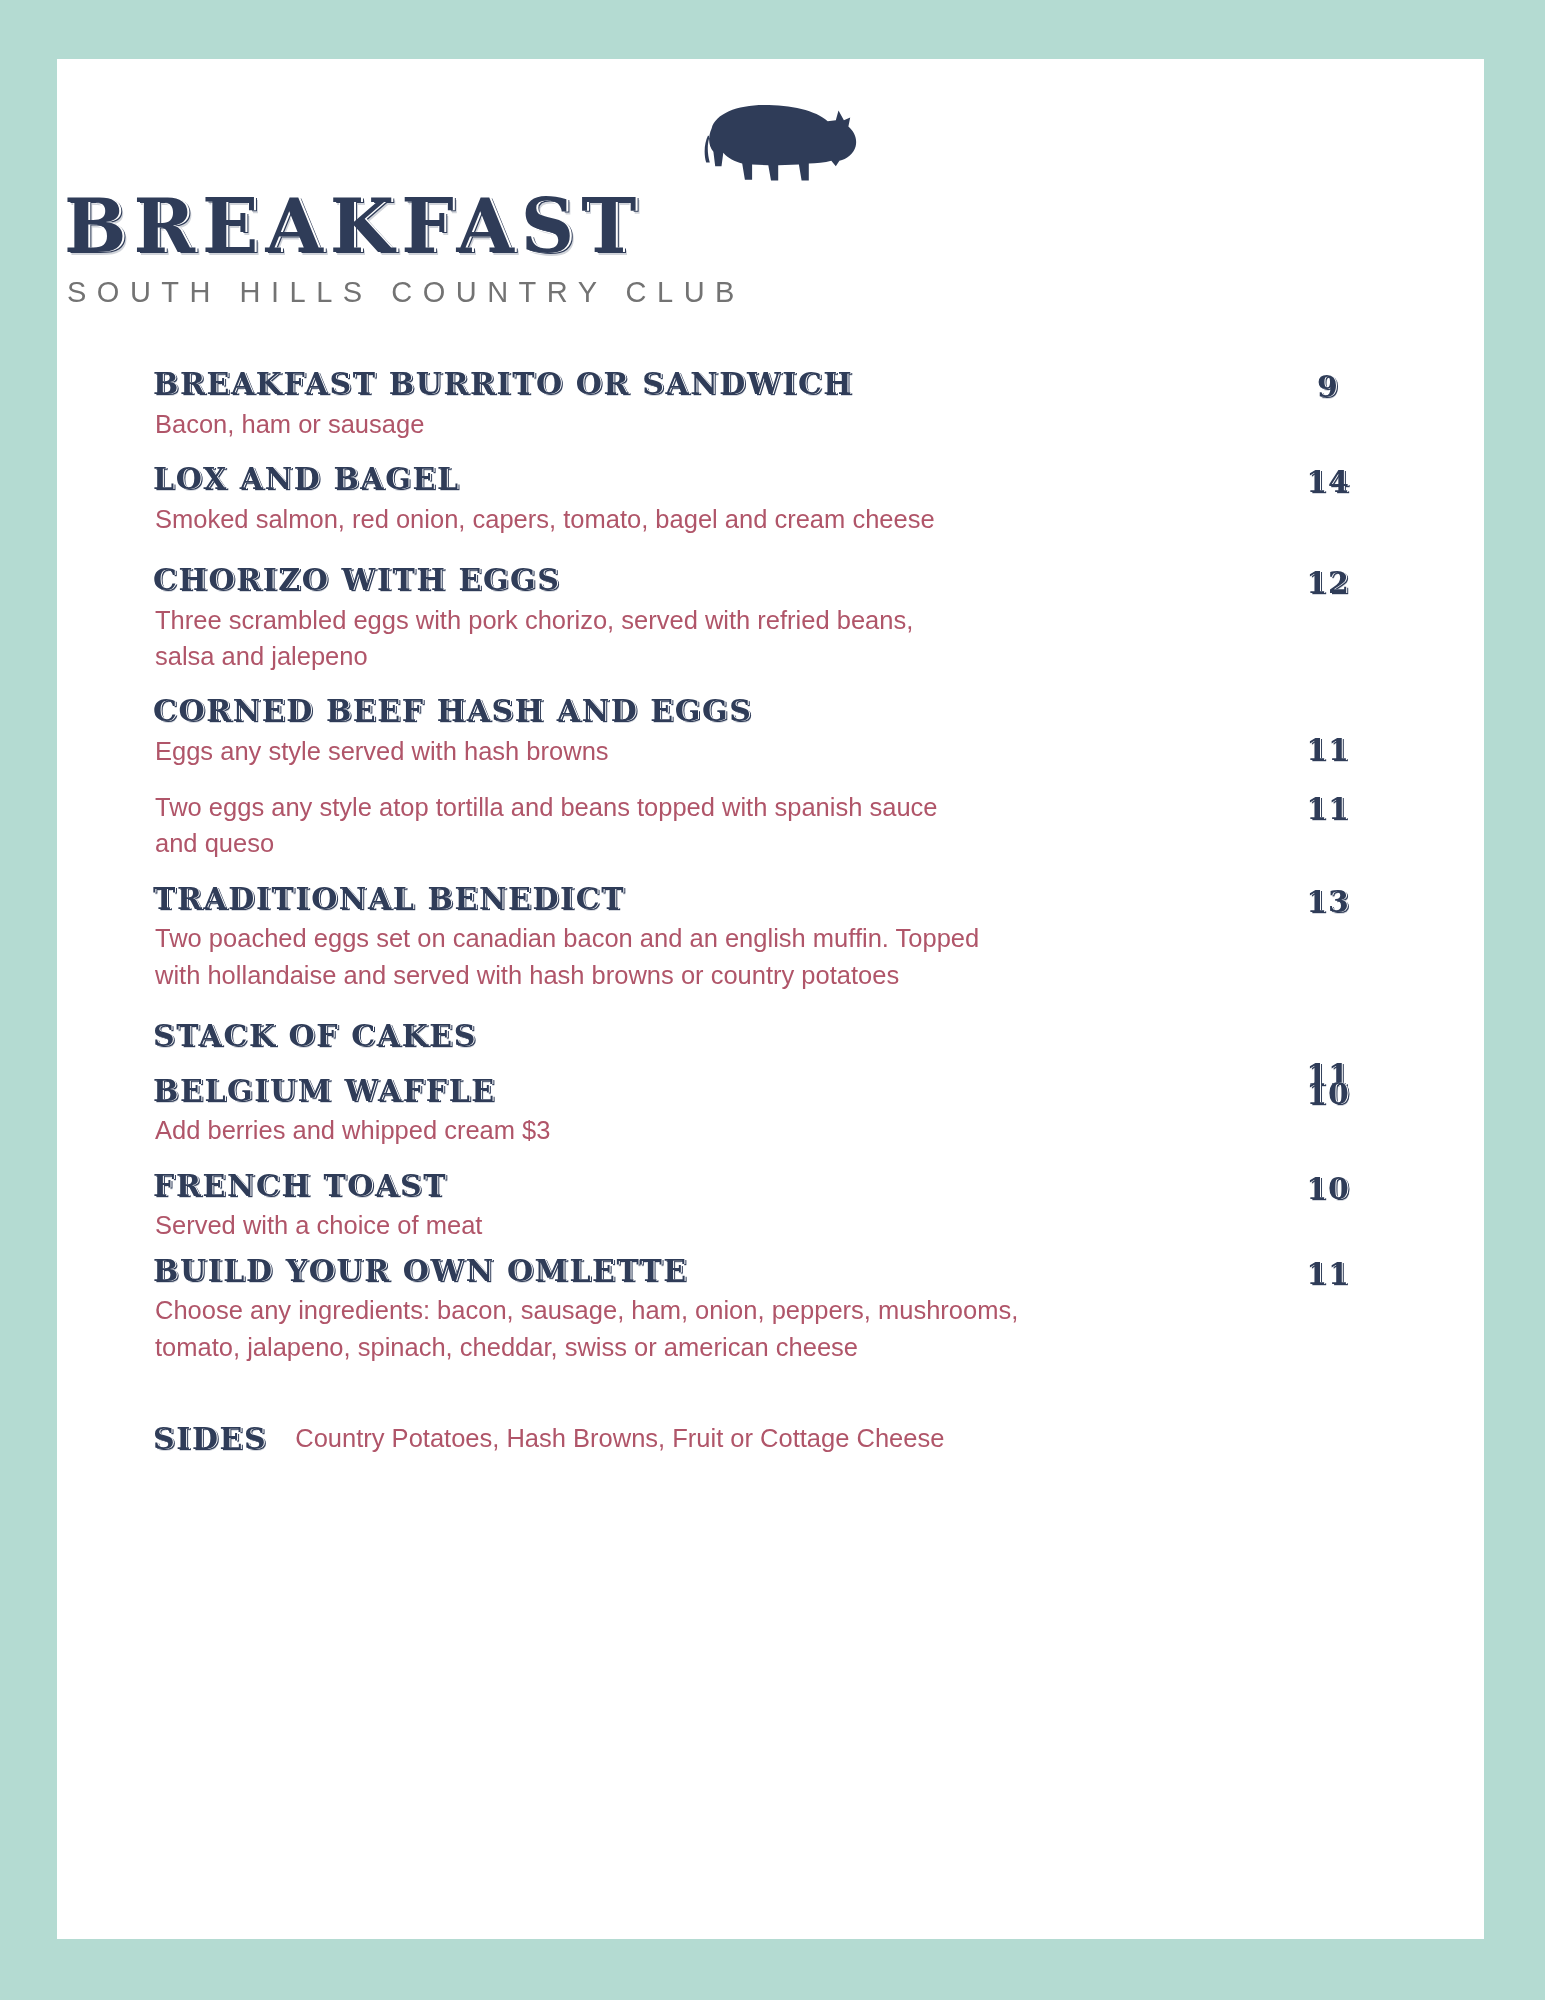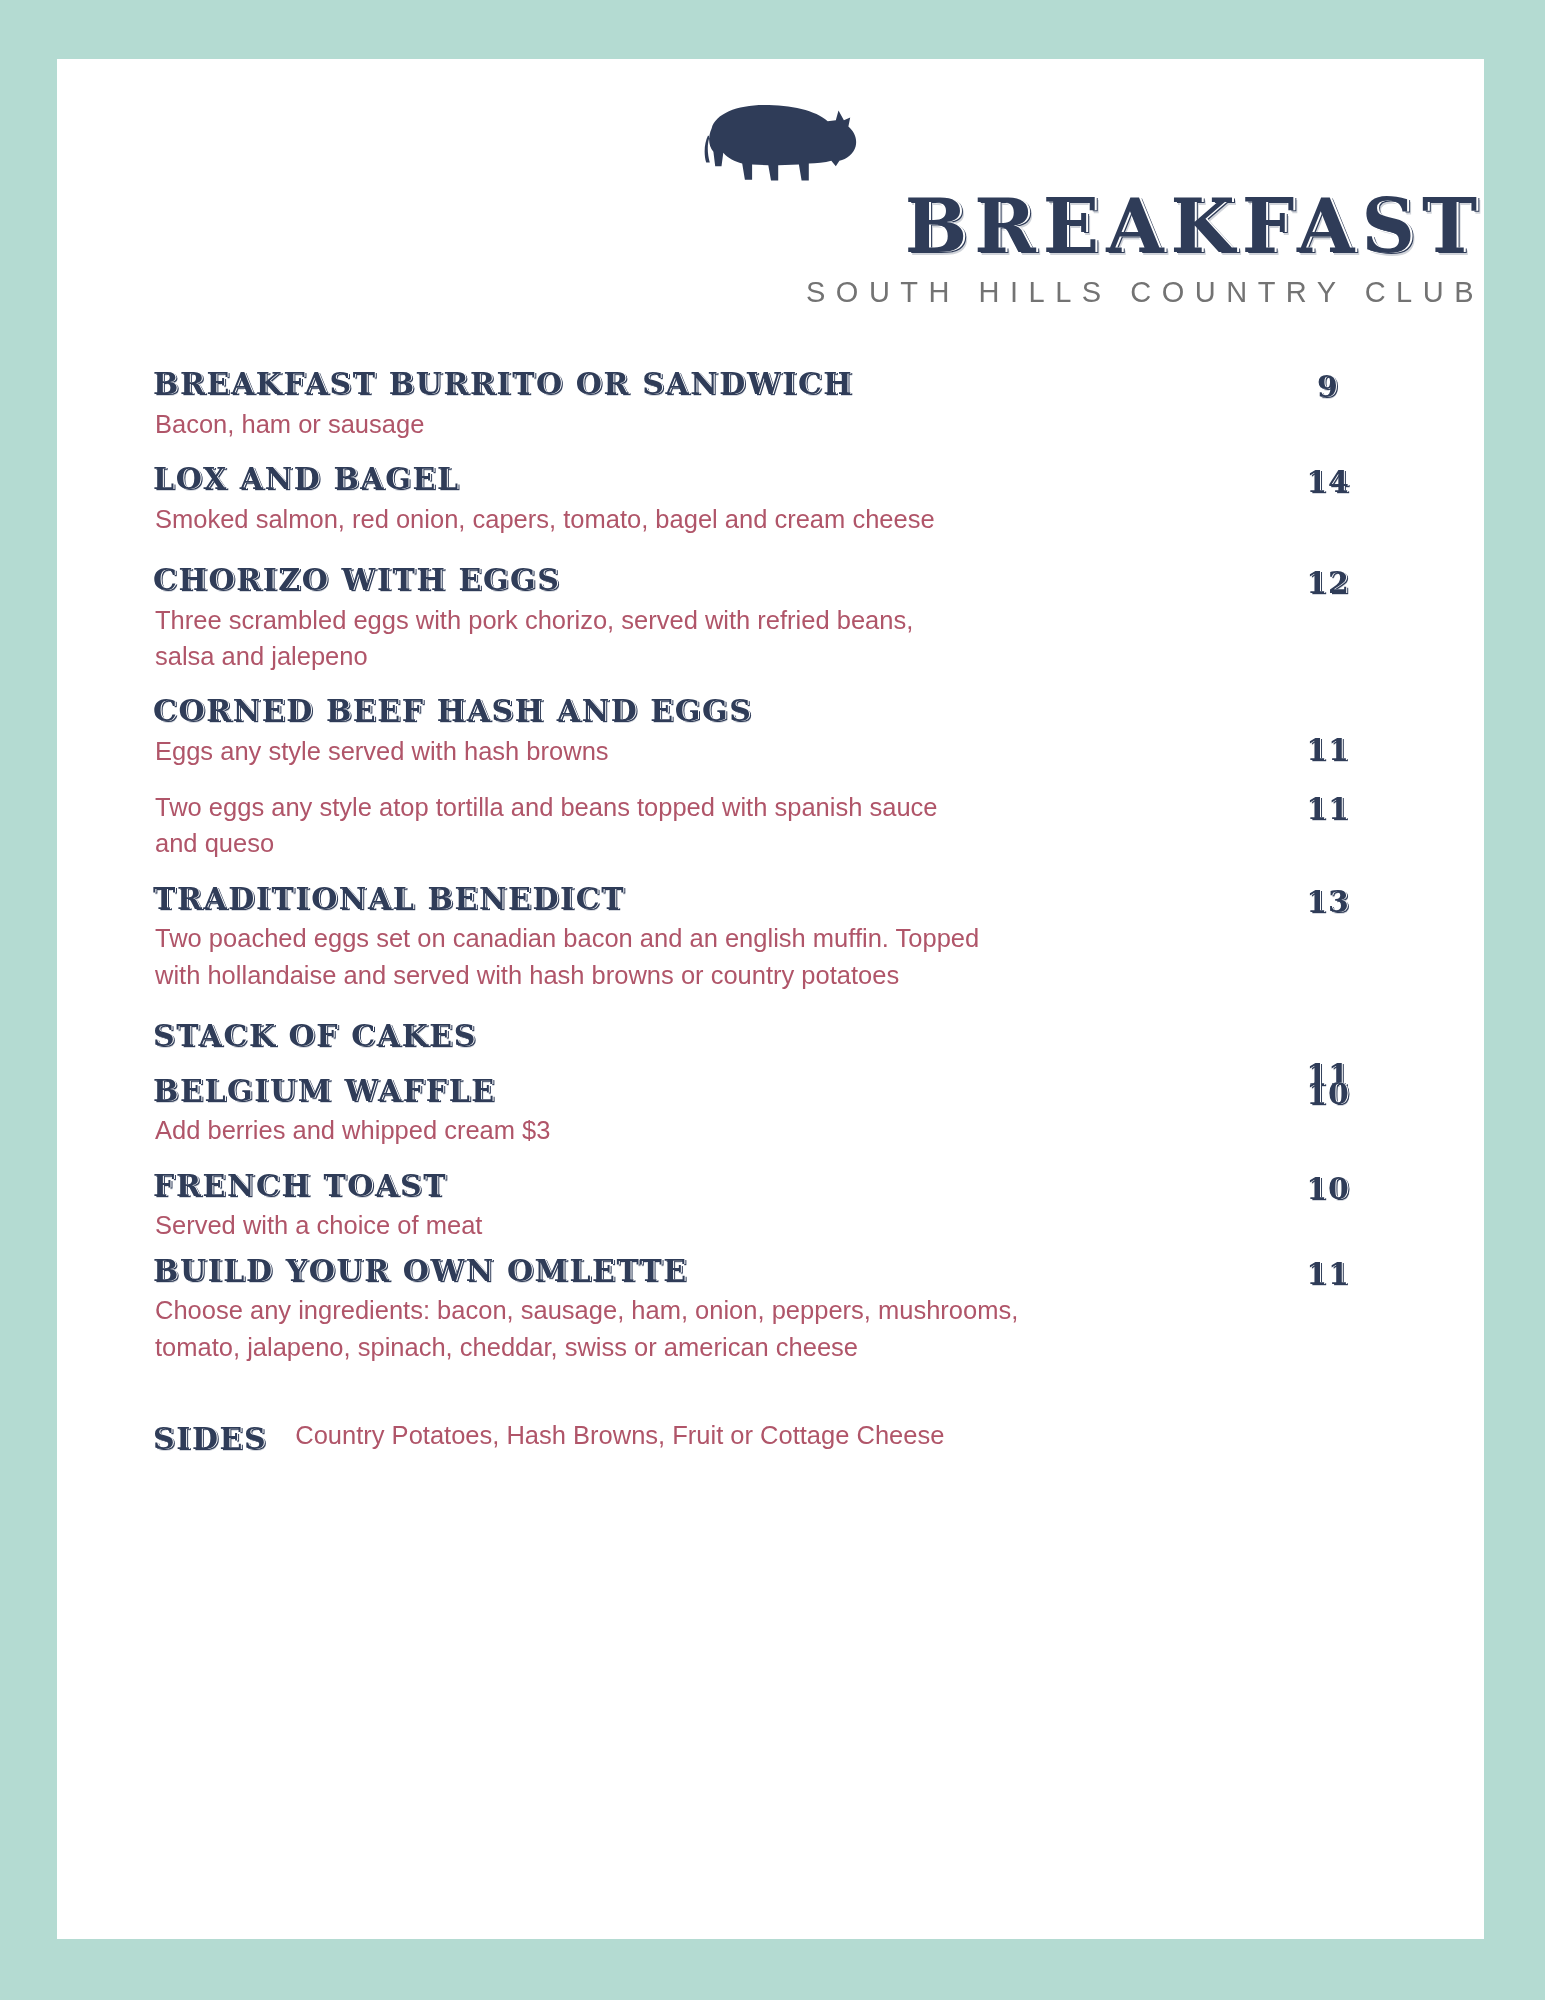--- a/index.html
+++ b/index.html
@@ -27,21 +27,21 @@
     left: 57px;
     top: 59px;
     width: 1427px;
     height: 1880px;
     background: #ffffff;
   }
 
   
   .header {
     padding-top: 36px;
-    text-align: right;
+    text-align: left;
   }
   .pig-icon {
     display: block;
     margin: 0 auto 4px auto;
     width: 180px;
     height: 92px;
   }
   .brand-title {
     font-family: "DejaVu Serif", serif;
     font-weight: bold;
@@ -125,21 +125,21 @@
   
   .gap-lg { margin-bottom: 26px; }
   .gap-md { margin-bottom: 20px; }
   .gap-sm { margin-bottom: 10px; }
 
   
   .sides {
     margin: 56px 0 0 0;
     padding: 0 96px;
     display: flex;
-    align-items: flex-start;
+    align-items: center;
   }
   .sides-label {
     font-family: "DejaVu Serif", serif;
     font-weight: bold;
     font-size: 30px;
     letter-spacing: 1.6px;
     color: #2f3c58;
     text-shadow:
        1px 0px 0 #ffffff,
        2px 1px 0 #2f3c58,

